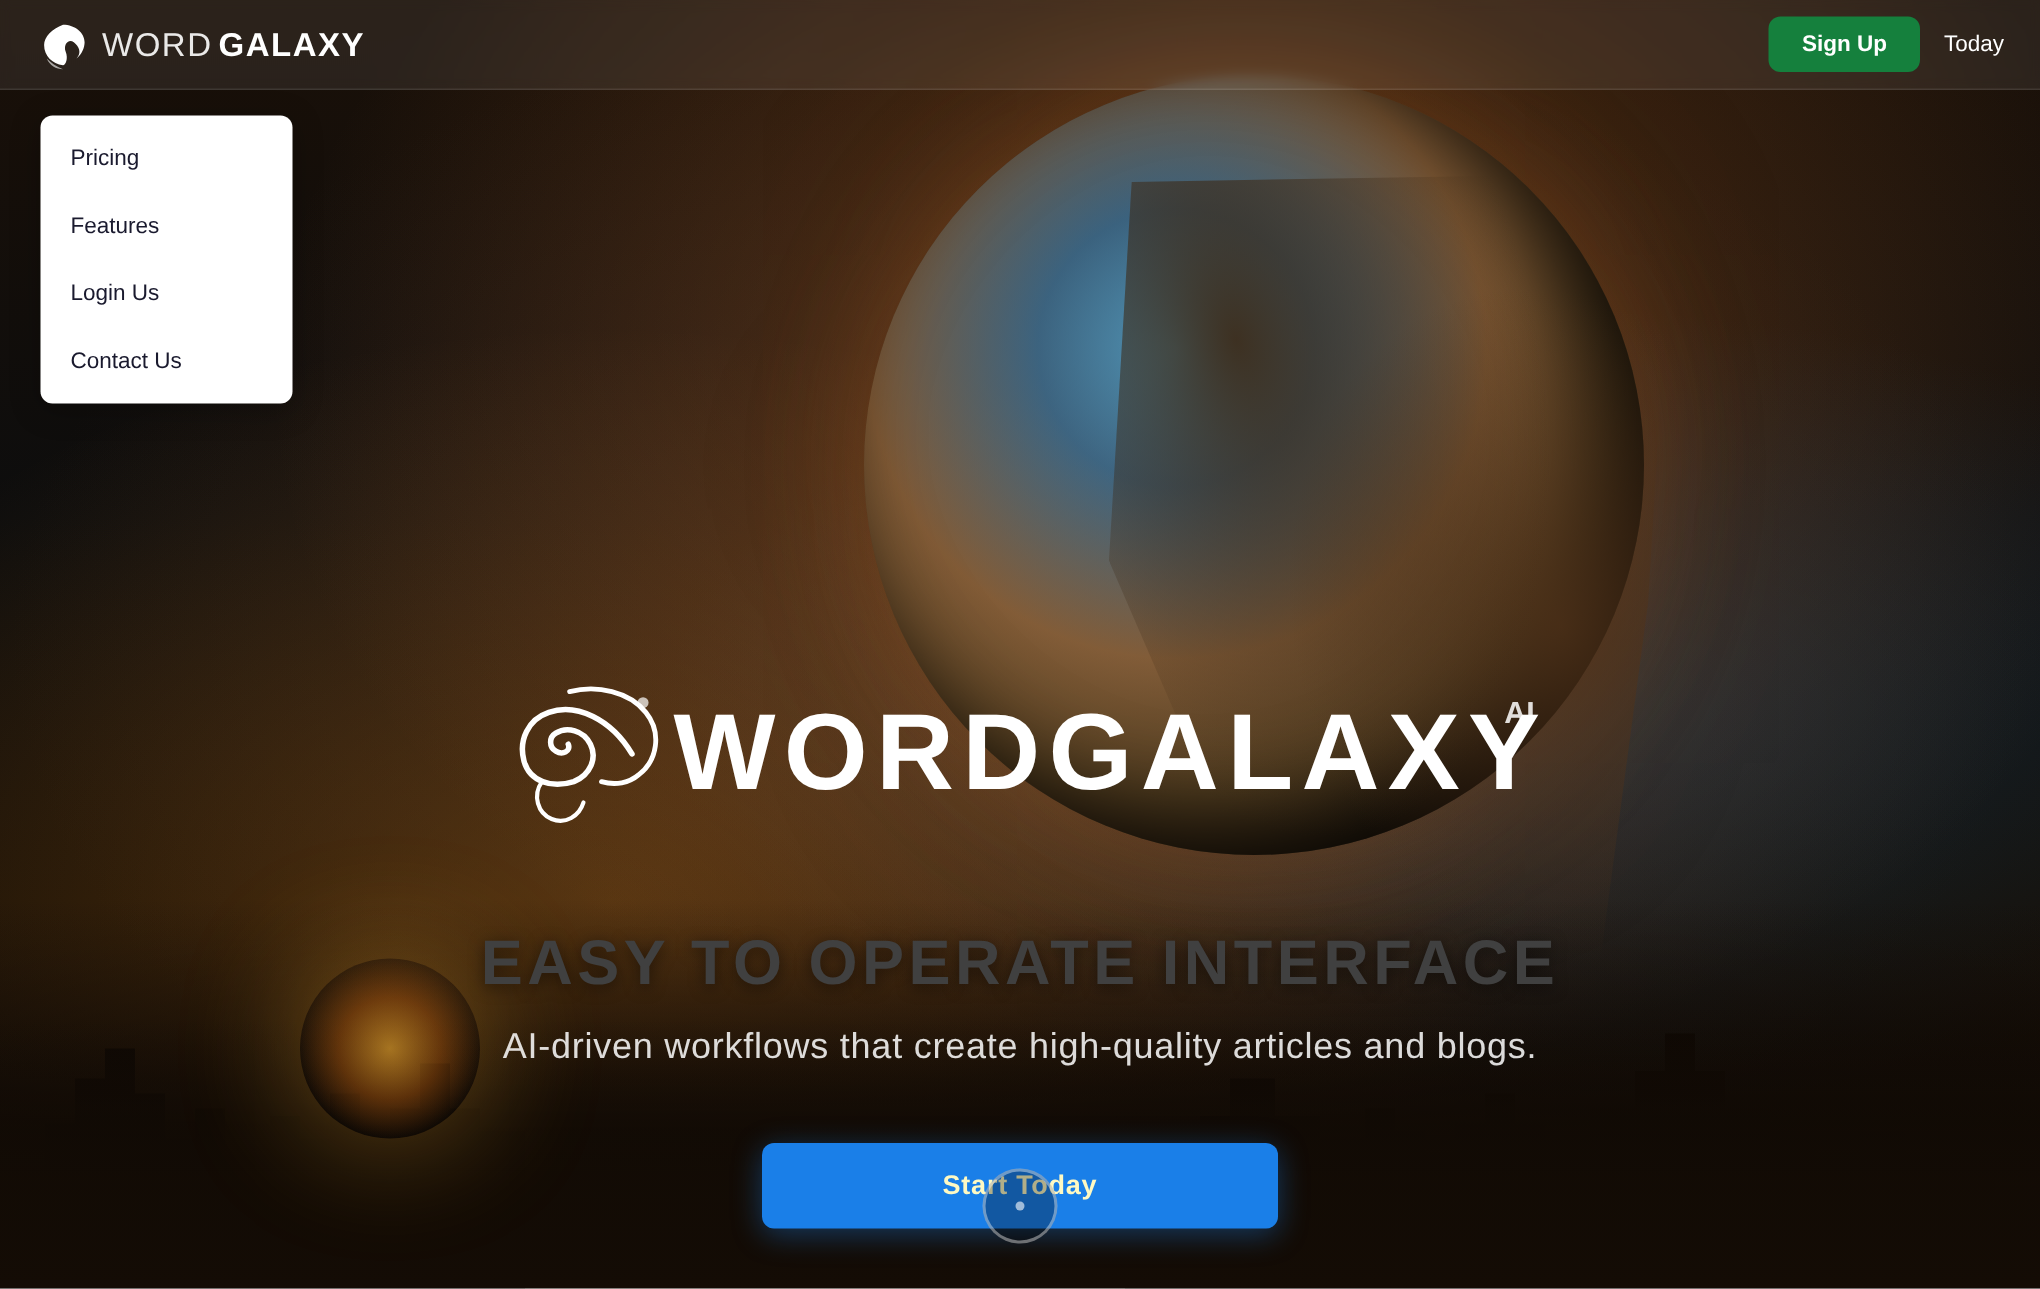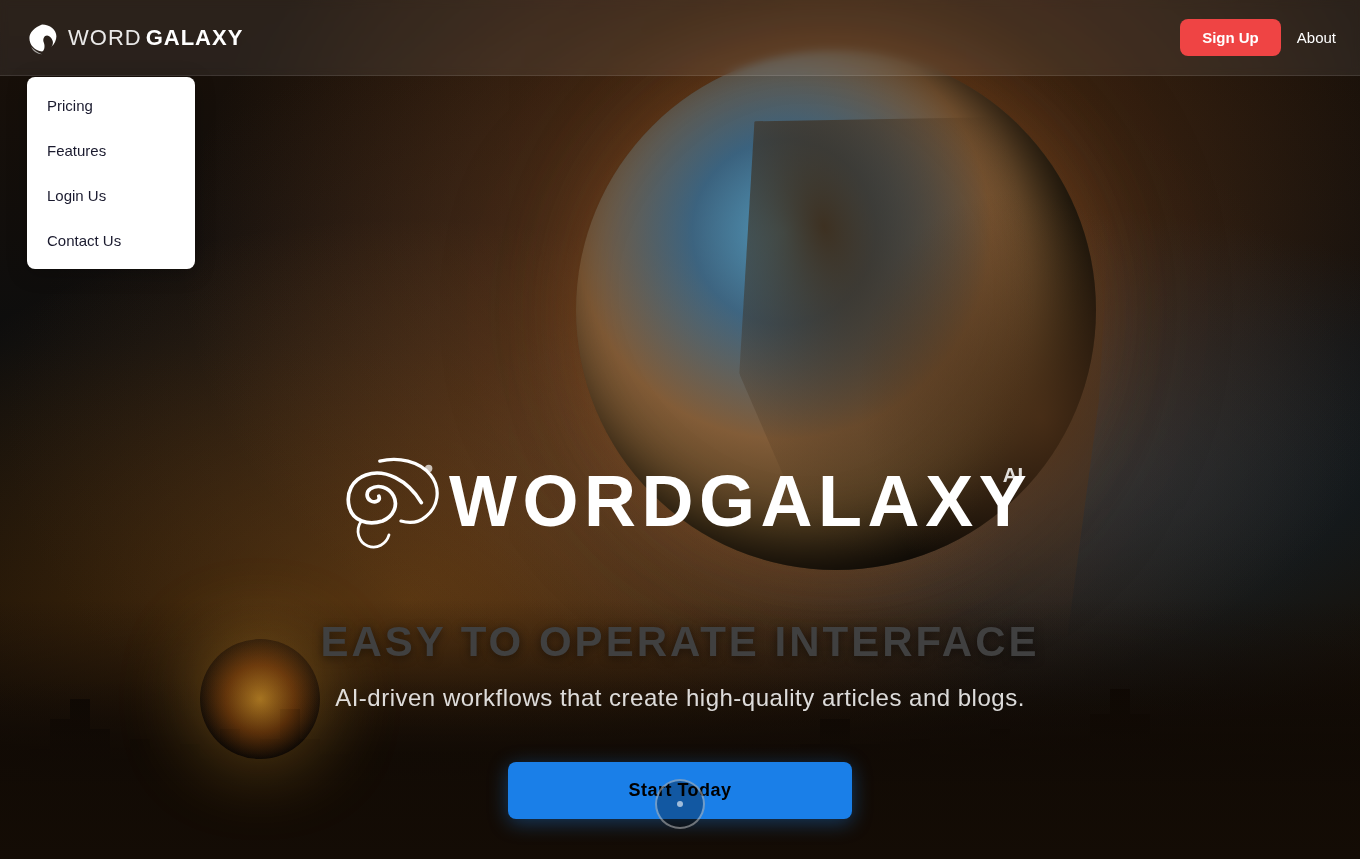--- a/index.html
+++ b/index.html
@@ -79,21 +79,21 @@
       width: 100%;
       z-index: 4;
     }
 
     
     .navbar {
       position: absolute;
       top: 0;
       left: 0;
       right: 0;
-      height: 76px;
+      height: 60px;
       display: flex;
       align-items: center;
       justify-content: space-between;
       padding: 0 24px;
       background: rgba(255,255,255,0.08);
       backdrop-filter: blur(4px);
       border-bottom: 1px solid rgba(255,255,255,0.1);
       z-index: 100;
     }
 
@@ -118,21 +118,21 @@
       height: 36px;
     }
 
     .nav-actions {
       display: flex;
       align-items: center;
       gap: 16px;
     }
 
     .btn-signup {
-      background: #ef4444;
+      background: #15803d;
       color: #fff;
       border: none;
       border-radius: 8px;
       padding: 10px 22px;
       font-size: 15px;
       font-weight: 600;
       cursor: pointer;
     }
 
     .btn-login {
@@ -208,21 +208,21 @@
       color: rgba(255,255,255,0.85);
       font-size: 24px;
       font-weight: 400;
       text-align: center;
       margin-bottom: 50px;
       letter-spacing: 0.5px;
     }
 
     .btn-start {
       background: #1a7fe8;
-      color: #000000;
+      color: #fef9c3;
       border: none;
       border-radius: 8px;
       padding: 18px 120px;
       font-size: 18px;
       font-weight: 600;
       cursor: pointer;
       letter-spacing: 0.5px;
       box-shadow: 0 4px 20px rgba(26,127,232,0.4);
     }
 
@@ -287,21 +287,21 @@
       <path d="M8 30 C10 35 15 38 20 38 C15 36 11 33 8 30Z" fill="rgba(255,255,255,0.6)"></path>
     </svg>
     <span class="logo-text">
       <span style="font-weight:400; opacity:0.9">WORD</span>
         <span style="font-weight:700">GALAXY</span>
     </span>
   </div>
 
   <div class="nav-actions">
     <button class="btn-signup">Sign Up</button>
-    <button class="btn-login">About</button>
+    <button class="btn-login">Today</button>
   </div>
 </nav>
 
 <div class="dropdown-menu">
   <a class="dropdown-item">Pricing</a>
   <a class="dropdown-item">Features</a>
   <a class="dropdown-item">Login Us</a>
   <a class="dropdown-item">Contact Us</a>
 </div>
 

